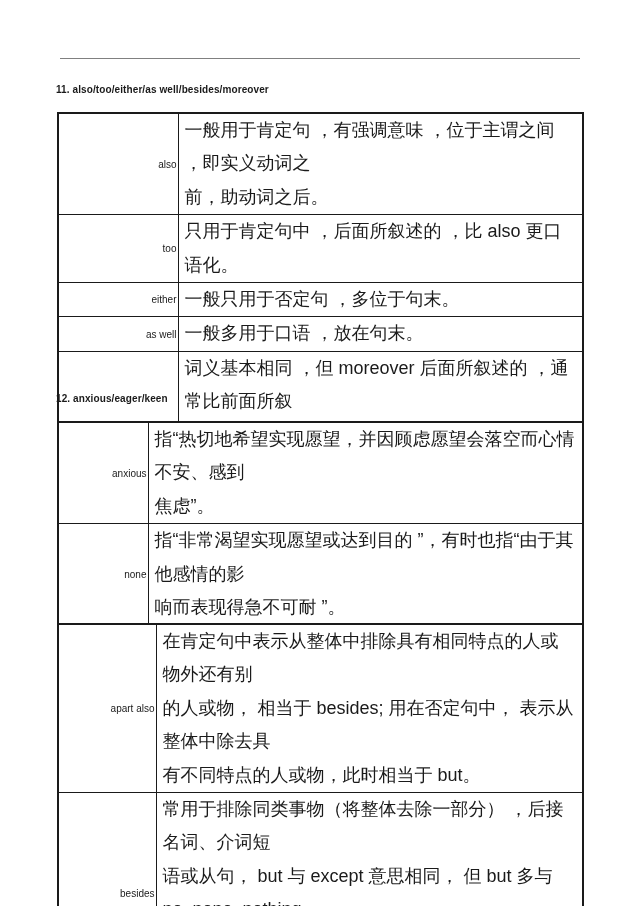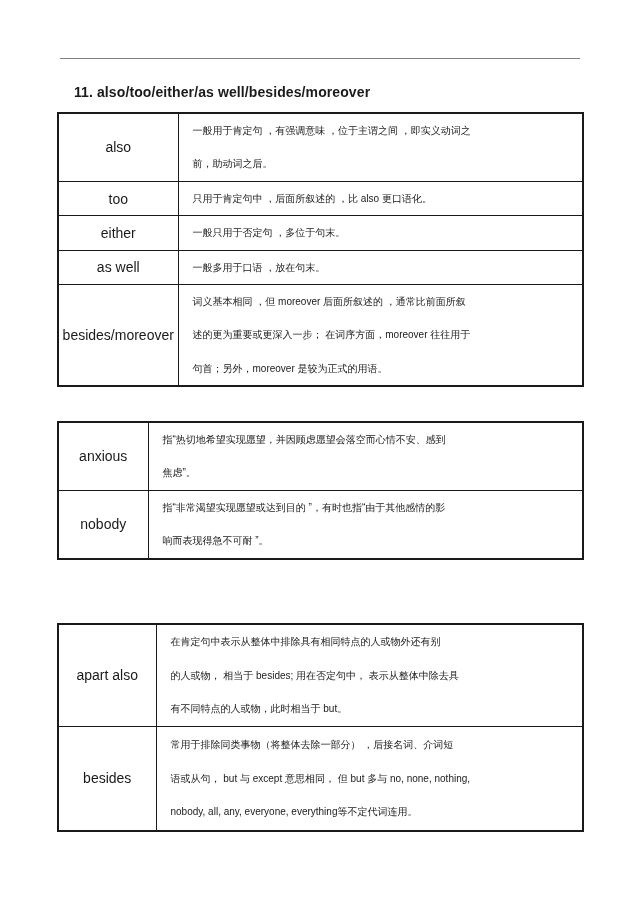--- a/index.html
+++ b/index.html
@@ -20,22 +20,22 @@
     position: absolute;
     left: 60px;
     top: 58px;
     width: 520px;
     height: 1px;
     background: #808080;
   }
 
   .section-heading {
     position: absolute;
-    left: 74px;
-    font-size: 14px;
+    left: 56px;
+    font-size: 10px;
     font-weight: bold;
     color: #1a1a1a;
     white-space: nowrap;
     letter-spacing: 0.1px;
   }
   .h-11 { top: 84px; }
   .h-12 { top: 393px; }
   .h-13 { top: 599px; }
 
   table.vocab-table {
@@ -50,35 +50,35 @@
   .t2 { top: 421px; }
   .t3 { top: 623px; }
 
   table.vocab-table,
   table.vocab-table td {
     border: 1px solid #1a1a1a;
   }
   table.vocab-table { border-width: 2px; }
 
   td.term {
-    text-align: center;
+    text-align: right;
     vertical-align: middle;
-    font-size: 14px;
+    font-size: 10px;
     color: #1a1a1a;
     padding: 0 1px;
     overflow: hidden;
     white-space: nowrap;
   }
 
   td.def {
     vertical-align: middle;
-    font-size: 10px;
+    font-size: 18px;
     color: #1a1a1a;
     line-height: 33.4px;
-    padding: 0 14px;
+    padding: 0 6px;
     white-space: pre-line;
     overflow: hidden;
   }
 
   
   .t1 tr:nth-child(1) { height: 68px; }
   .t1 tr:nth-child(2) { height: 18px; }
   .t1 tr:nth-child(3) { height: 33px; }
   .t1 tr:nth-child(4) { height: 33px; }
   .t1 tr:nth-child(5) { height: 99px; }
@@ -124,34 +124,35 @@
       </tr>
       <tr>
         <td class="term">besides/moreover</td>
         <td class="def">词义基本相同 ，但 moreover 后面所叙述的 ，通常比前面所叙
 述的更为重要或更深入一步； 在词序方面，moreover 往往用于
 句首；另外，moreover 是较为正式的用语。</td>
       </tr>
     </tbody>
   </table>
 
+  <div class="section-heading h-12">12. anxious/eager/keen</div>
 
   <table class="vocab-table t2">
     <colgroup>
         <col style="width:90px">
         <col>
       </colgroup>
     <tbody>
       <tr>
         <td class="term">anxious</td>
         <td class="def">指“热切地希望实现愿望，并因顾虑愿望会落空而心情不安、感到
 焦虑”。</td>
       </tr>
       <tr>
-        <td class="term">nobody</td>
+        <td class="term">none</td>
         <td class="def">指“非常渴望实现愿望或达到目的 ”，有时也指“由于其他感情的影
 响而表现得急不可耐 ”。</td>
       </tr>
     </tbody>
   </table>
 
 
   <table class="vocab-table t3">
     <colgroup>
         <col style="width:98px">

